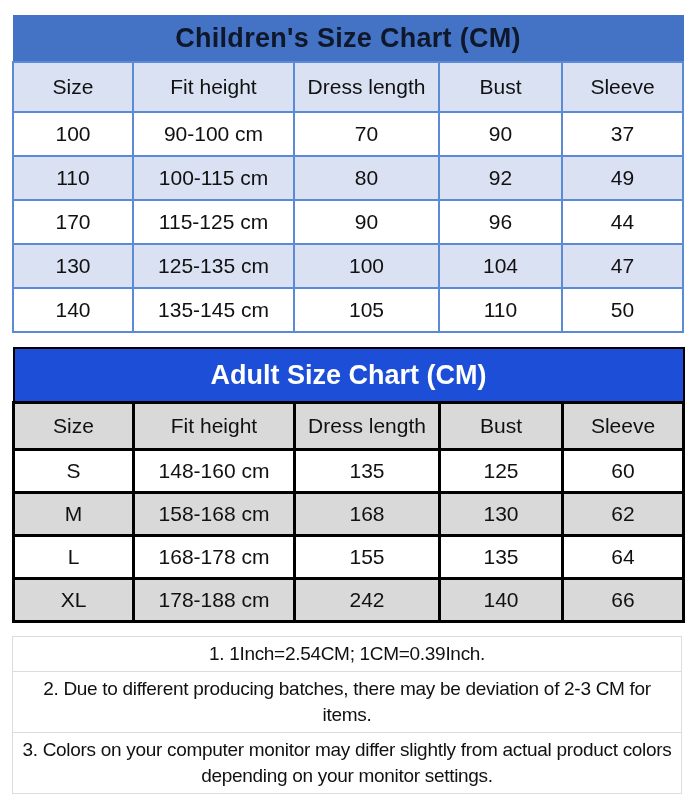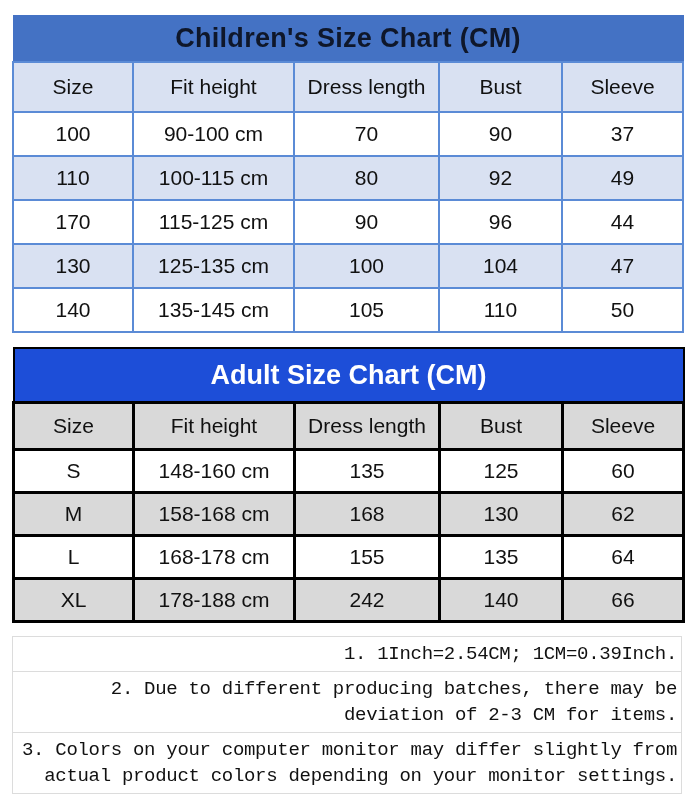--- a/index.html
+++ b/index.html
@@ -19,22 +19,22 @@
   .adult { top: 347px; }
   .adult .title { background: #1d4ed8; color: #ffffff; font-weight: bold; font-size: 27px; height: 52px;
                   border: 2px solid #000; }
   .adult td, .adult th.col { border: 3px solid #000000; }
   .adult th.col { background: #d9d9d9; height: 44px; }
   .adult tr.row td { height: 40px; }
   .adult tr.alt td { background: #d9d9d9; }
   .adult tr.plain td { background: #ffffff; }
 
   .notes { position: absolute; left: 12px; top: 636px; width: 670px; border-collapse: collapse; }
-  .notes td { border: 1px solid #dcdcdc; text-align: right; font-size: 19px; line-height: 26px;
-              padding: 4px 4px 4px 4px; font-family: Liberation Mono, monospace; letter-spacing: -0.3px; }
+  .notes td { border: 1px solid #dcdcdc; text-align: center; font-size: 19px; line-height: 26px;
+              padding: 4px 4px 4px 4px; font-family: Liberation Sans, sans-serif; letter-spacing: -0.3px; }
 </style>
 </head>
 <body>
 
 <table class="tbl kids">
   <colgroup>
     <col style="width:120px">
       <col style="width:161px">
       <col style="width:145px">
       <col style="width:123px">

